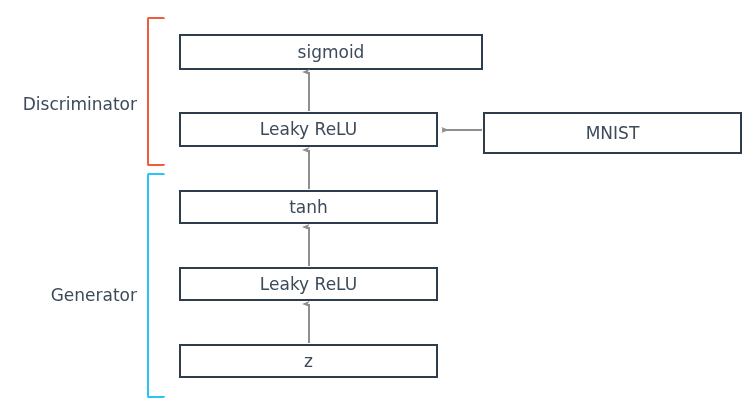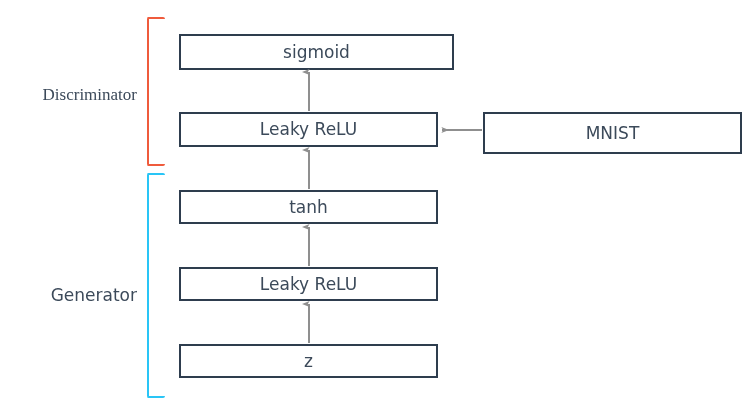--- a/index.html
+++ b/index.html
@@ -23,23 +23,22 @@
   .group-label {
     position: absolute;
     text-align: right;
     color: #3c4a5a;
     font-size: 17px;
     line-height: 1;
     white-space: nowrap;
   }
   #label-discriminator {
     left: 0px;
-    top: 86px;
+    top: 96px;
     width: 137px;
-    font-family: Liberation Serif, serif;
   }
   #label-generator {
     left: 0px;
     top: 272px;
     width: 137px;
     margin-top: 15px;
   }
 
   
   .bracket {
@@ -70,21 +69,21 @@
     border: 2.5px solid #2e3d4e;
     background: #ffffff;
     display: flex;
     align-items: center;
     justify-content: center;
     color: #3c4a5a;
     font-size: 17px;
     line-height: 1;
     white-space: nowrap;
   }
-  #box-sigmoid      { left: 179px; top:  34px; width: 275px; height: 36px; }
+  #box-sigmoid      { left: 179px; top:  34px; width: 304px; height: 36px; }
   #box-leakyrelu-d  { left: 179px; top: 112px; width: 259px; height: 35px; }
   #box-tanh         { left: 179px; top: 190px; width: 259px; height: 34px; }
   #box-leakyrelu-g  { left: 179px; top: 267px; width: 259px; height: 34px; }
   #box-z            { left: 179px; top: 344px; width: 259px; height: 34px; }
   #box-mnist        { left: 483px; top: 112px; width: 259px; height: 42px; text-align: right; }
 
   
   #arrow-layer {
     position: absolute;
     left: 0;

